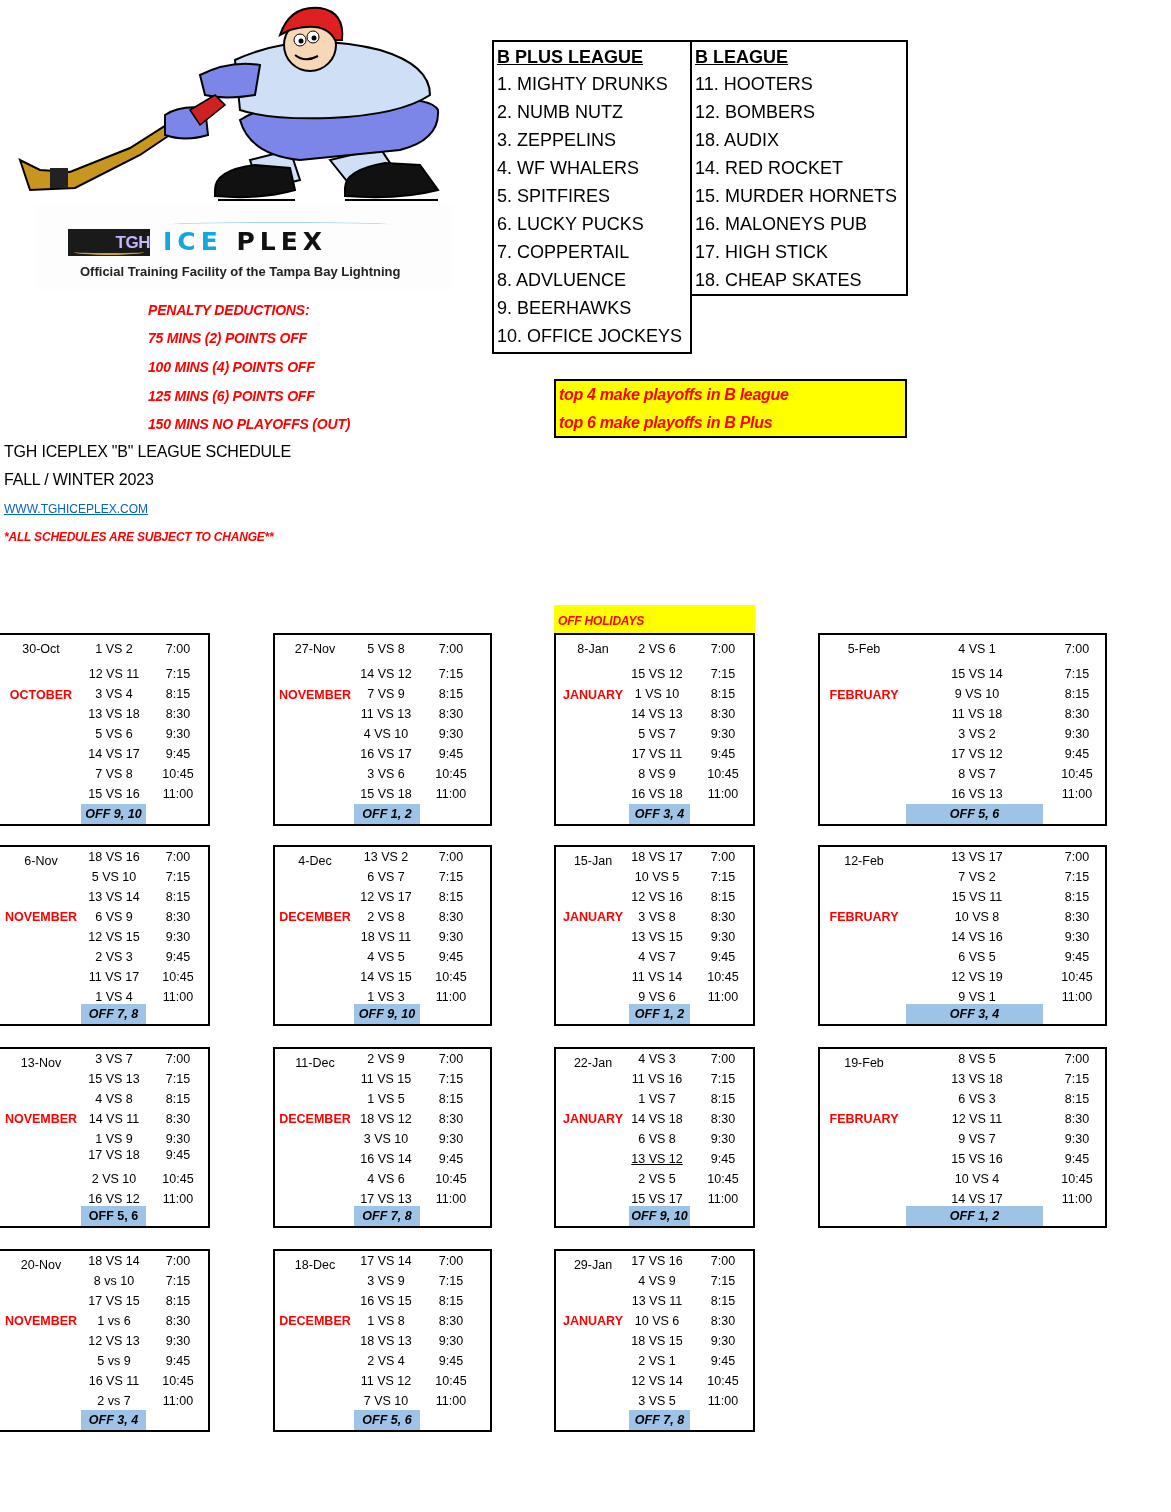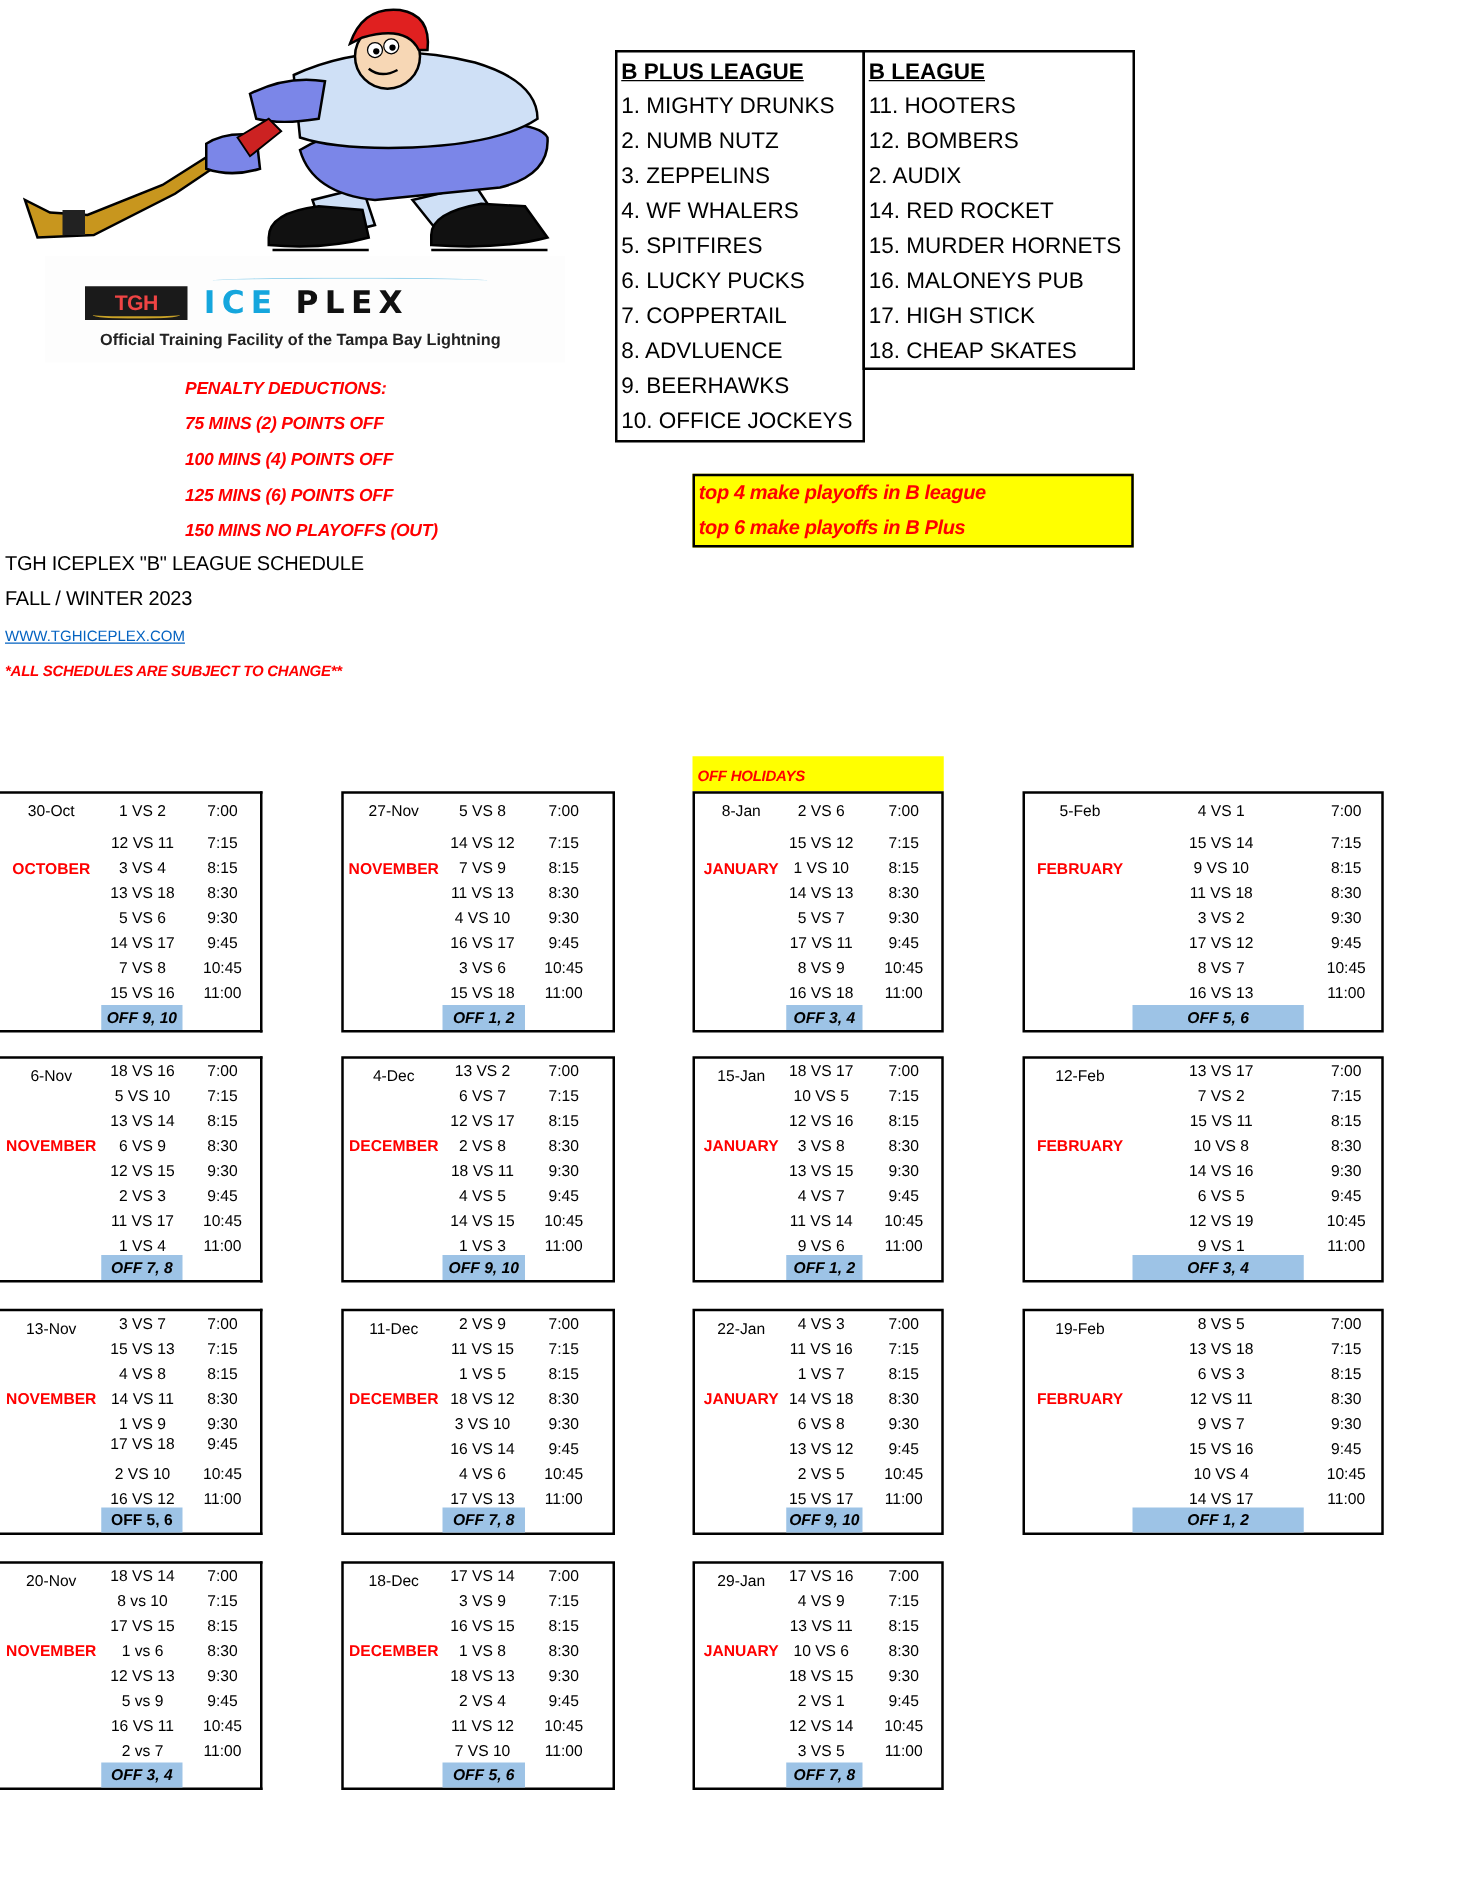--- a/index.html
+++ b/index.html
@@ -4,21 +4,21 @@
 <style>
   html, body { margin: 0; padding: 0; background: #ffffff; }
   body { width: 1171px; height: 1512px; position: relative; overflow: hidden;
          font-family: "Liberation Sans", "DejaVu Sans", sans-serif; color: #000; }
   .abs { position: absolute; }
 
   
   .logo-wrap { left: 0; top: 0; width: 480px; height: 300px; }
   .logo-band { position: absolute; left: 36px; top: 205px; width: 416px; height: 85px; background: #fdfdfd; }
   .tgh-box { position: absolute; left: 68px; top: 229px; width: 82px; height: 27px; background: #1a1a1a;
-             color: #ef4444; font-size: 17px; font-weight: bold; text-align: center; line-height: 27px; letter-spacing: -0.5px; }
+             color: #c4b5fd; font-size: 17px; font-weight: bold; text-align: right; line-height: 27px; letter-spacing: -0.5px; }
   .tgh-box .swoosh { position:absolute; left:6px; top:20px; width:70px; height:4px; border-bottom:2px solid #c9a227; border-radius:0 0 50% 50%; }
   .iceplex { position: absolute; left: 163px; top: 226px; font-size: 25px; font-weight: bold; letter-spacing: 5px;
              font-family: "DejaVu Sans", sans-serif; line-height: 32px; }
   .iceplex .ice { color: #15a6dd; }
   .iceplex .plex { color: #111; }
   .iceplex-line { position:absolute; left:170px; top:222px; width:220px; height:4px; border-top:1px solid #9fd6ee; border-radius:50% 50% 0 0; }
   .tagline { position: absolute; left: 80px; top: 264px; font-size: 13px; font-weight: bold; color: #222; white-space: nowrap; }
 
   
   .league { position: absolute; border: 2px solid #000; font-size: 18px; }
@@ -103,21 +103,21 @@
   <div class="item">6. LUCKY PUCKS</div>
   <div class="item">7. COPPERTAIL</div>
   <div class="item">8. ADVLUENCE</div>
   <div class="item">9. BEERHAWKS</div>
   <div class="item">10. OFFICE JOCKEYS</div>
 </div>
 <div class="league league-b">
   <div class="hdr">B LEAGUE</div>
   <div class="item">11. HOOTERS</div>
   <div class="item">12. BOMBERS</div>
-  <div class="item">2. AUDIX</div>
+  <div class="item">18. AUDIX</div>
   <div class="item">14. RED ROCKET</div>
   <div class="item">15. MURDER HORNETS</div>
   <div class="item">16. MALONEYS PUB</div>
   <div class="item">17. HIGH STICK</div>
   <div class="item">18. CHEAP SKATES</div>
 </div>
 
 <div class="abs penalty" style="top:302px;">PENALTY DEDUCTIONS:</div>
 <div class="abs penalty" style="top:330px;">75 MINS (2) POINTS OFF</div>
 <div class="abs penalty" style="top:359px;">100 MINS (4) POINTS OFF</div>
@@ -526,21 +526,21 @@
       </div>
       <div class="row" style="top: 63px;">
         <span class="game" style="left: 68px; width: 66px;">14 VS 18</span>
         <span class="time" style="left: 134px; width: 66px;">8:30</span>
       </div>
       <div class="row" style="top: 83px;">
         <span class="game" style="left: 68px; width: 66px;">6 VS 8</span>
         <span class="time" style="left: 134px; width: 66px;">9:30</span>
       </div>
       <div class="row" style="top: 103px;">
-        <span class="game" style="left: 68px; width: 66px;">13 VS 12</span>
+        <span class="game" style="left: 68px; width: 66px; text-decoration: underline;">13 VS 12</span>
         <span class="time" style="left: 134px; width: 66px;">9:45</span>
       </div>
       <div class="row" style="top: 123px;">
         <span class="game" style="left: 68px; width: 66px;">2 VS 5</span>
         <span class="time" style="left: 134px; width: 66px;">10:45</span>
       </div>
       <div class="row" style="top: 143px;">
         <span class="game" style="left: 68px; width: 66px;">15 VS 17</span>
         <span class="time" style="left: 134px; width: 66px;">11:00</span>
       </div>

